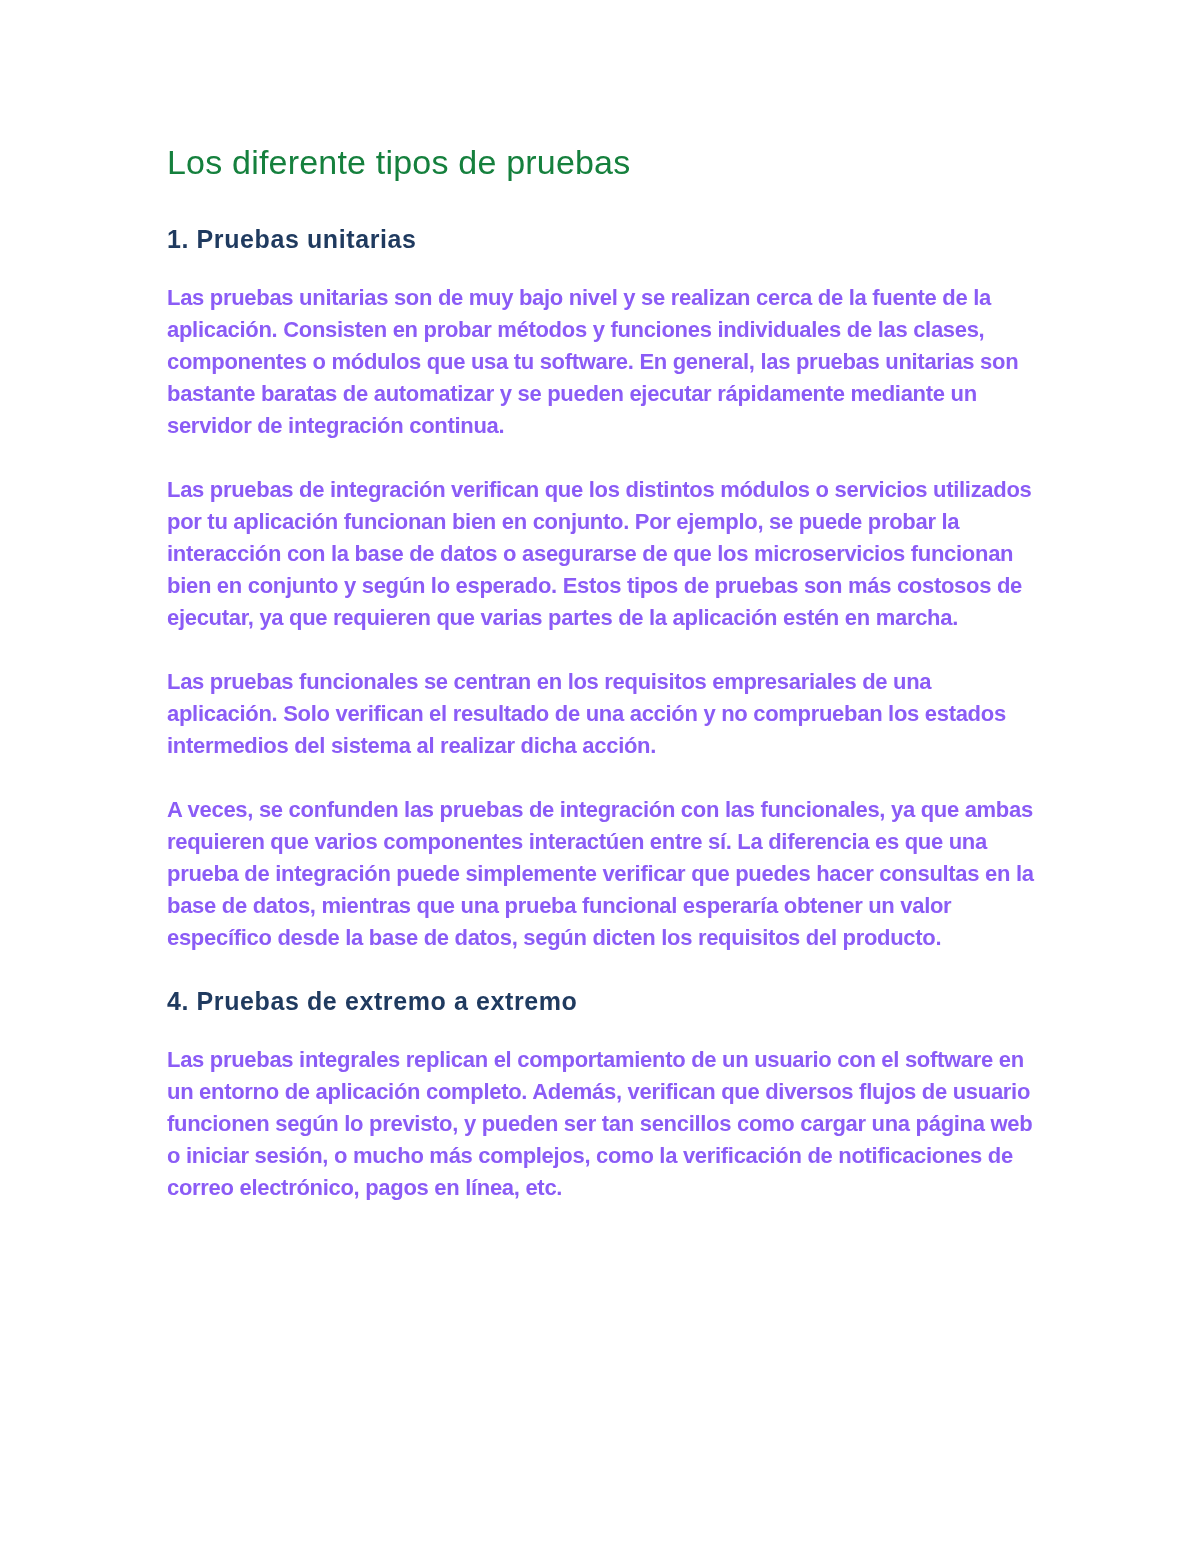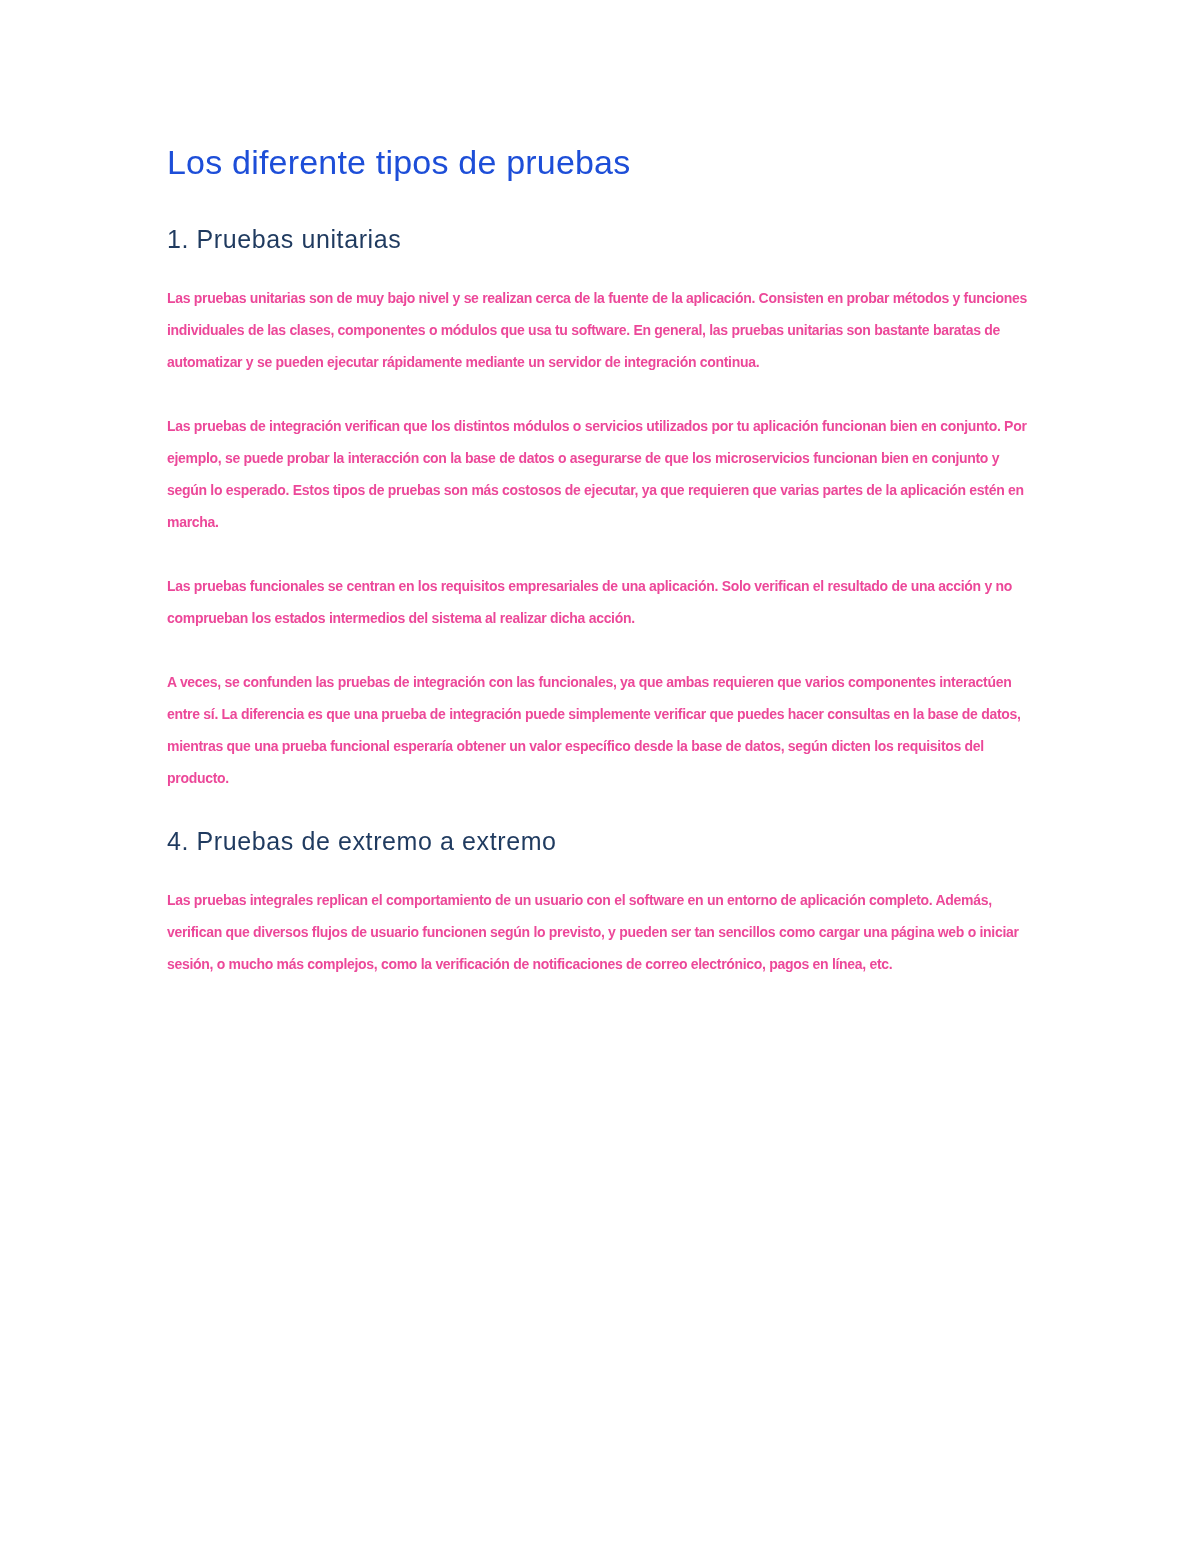--- a/index.html
+++ b/index.html
@@ -19,37 +19,37 @@
   }
   .content {
     width: 872px;
   }
   h1.doc-title {
     font-size: 34px;
     line-height: 44px;
     font-weight: 400;
     letter-spacing: 0.2px;
     margin: 0 0 40px 0;
-    color: #1d4ed8;
+    color: #15803d;
   }
   h2.section-heading {
     font-size: 25px;
     line-height: 30px;
-    font-weight: 400;
+    font-weight: 700;
     letter-spacing: 0.6px;
     margin: 4px 0 28px 0;
     color: #1f3a5f;
   }
   p.body-para {
-    font-size: 14px;
+    font-size: 22px;
     line-height: 32px;
     font-weight: 700;
     letter-spacing: -0.3px;
     margin: 0 0 32px 0;
-    color: #ec4899;
+    color: #8b5cf6;
   }
 </style>
 </head>
 <body>
 
 <div class="page">
   <div class="content">
 
     <h1 class="doc-title">Los diferente tipos de pruebas</h1>
 

